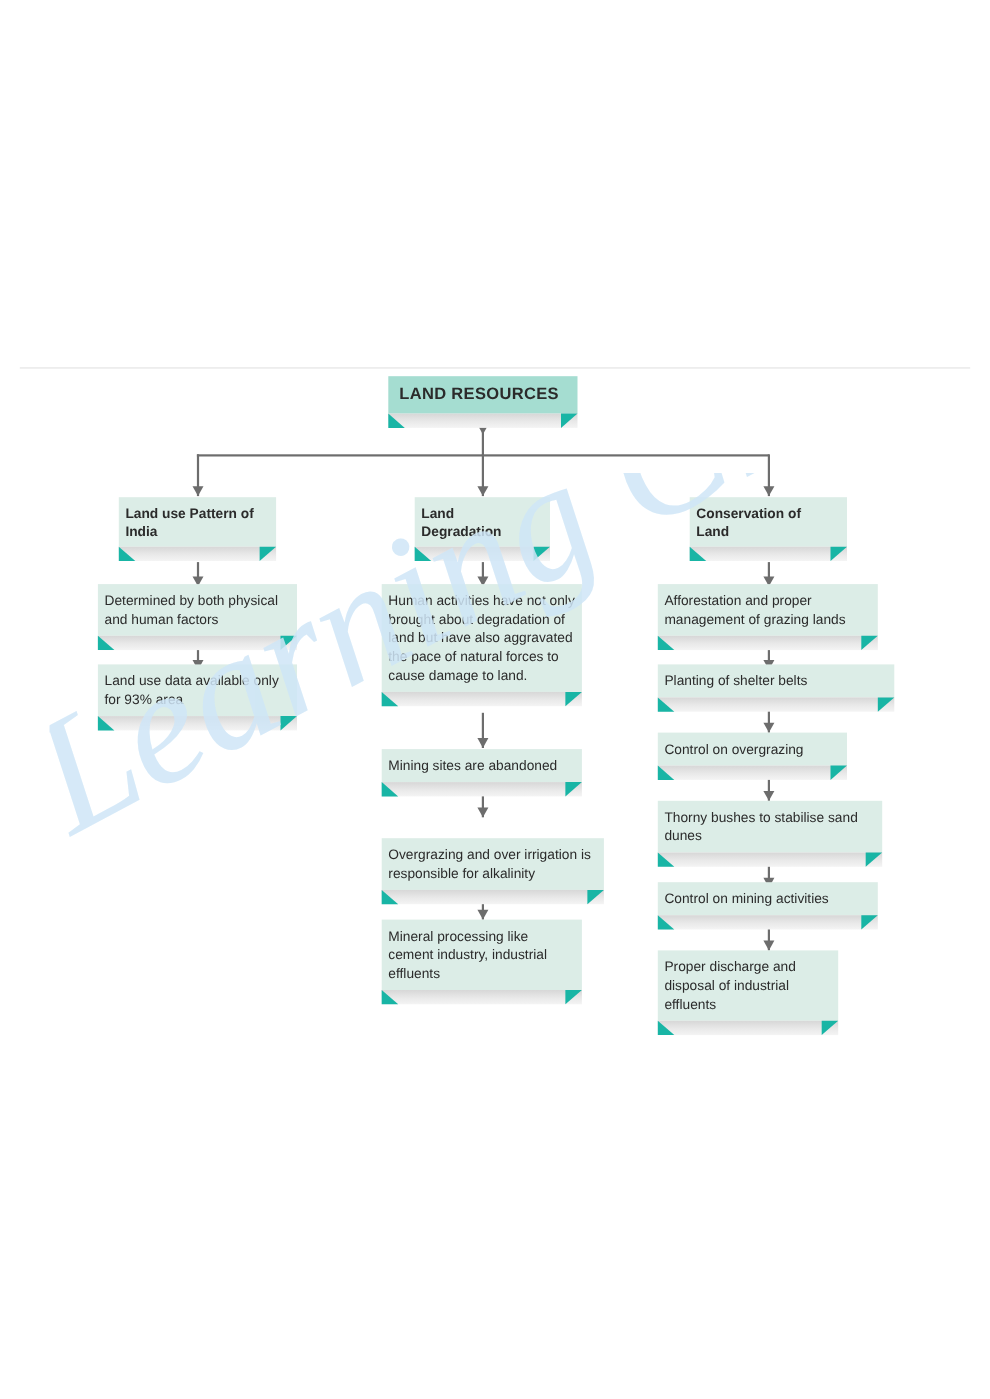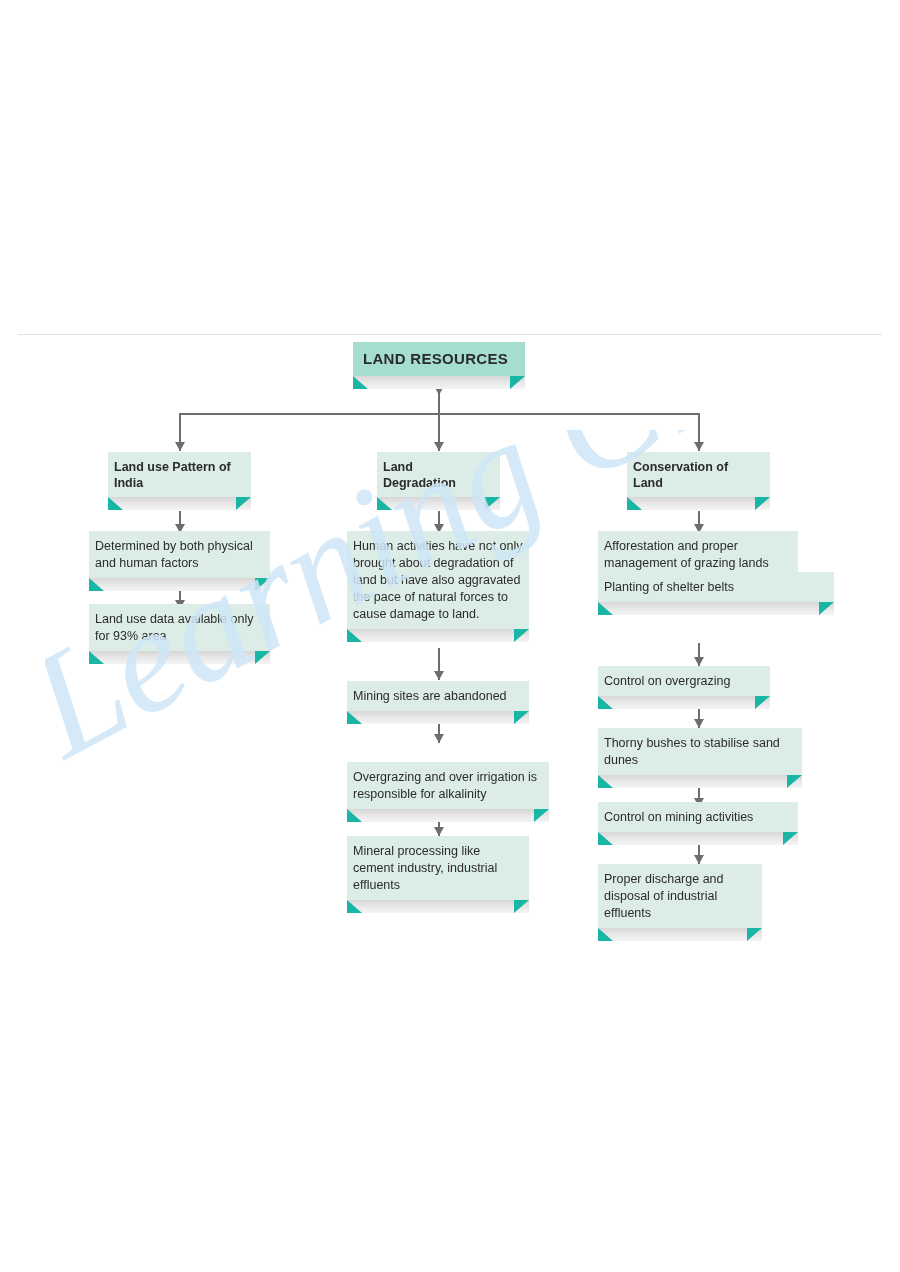--- a/index.html
+++ b/index.html
@@ -231,21 +231,21 @@
   <div class="arrow" style="left:693.5px; top:524px;"></div>
 
   <div class="node" style="left:598px; top:531px; width:200px;">
     <div class="body">Afforestation and proper management of grazing lands</div>
     <div class="base"></div>
   </div>
 
   <div class="vline" style="left:698px; top:587px; height:22px;"></div>
   <div class="arrow" style="left:693.5px; top:600px;"></div>
 
-  <div class="node" style="left:598px; top:572px; width:236px;">
+  <div class="node" style="left:598px; top:604px; width:215px;">
     <div class="body">Planting of shelter belts</div>
     <div class="base"></div>
   </div>
 
   <div class="vline" style="left:698px; top:643px; height:23px;"></div>
   <div class="arrow" style="left:693.5px; top:657px;"></div>
 
   <div class="node" style="left:598px; top:666px; width:172px;">
     <div class="body">Control on overgrazing</div>
     <div class="base"></div>

